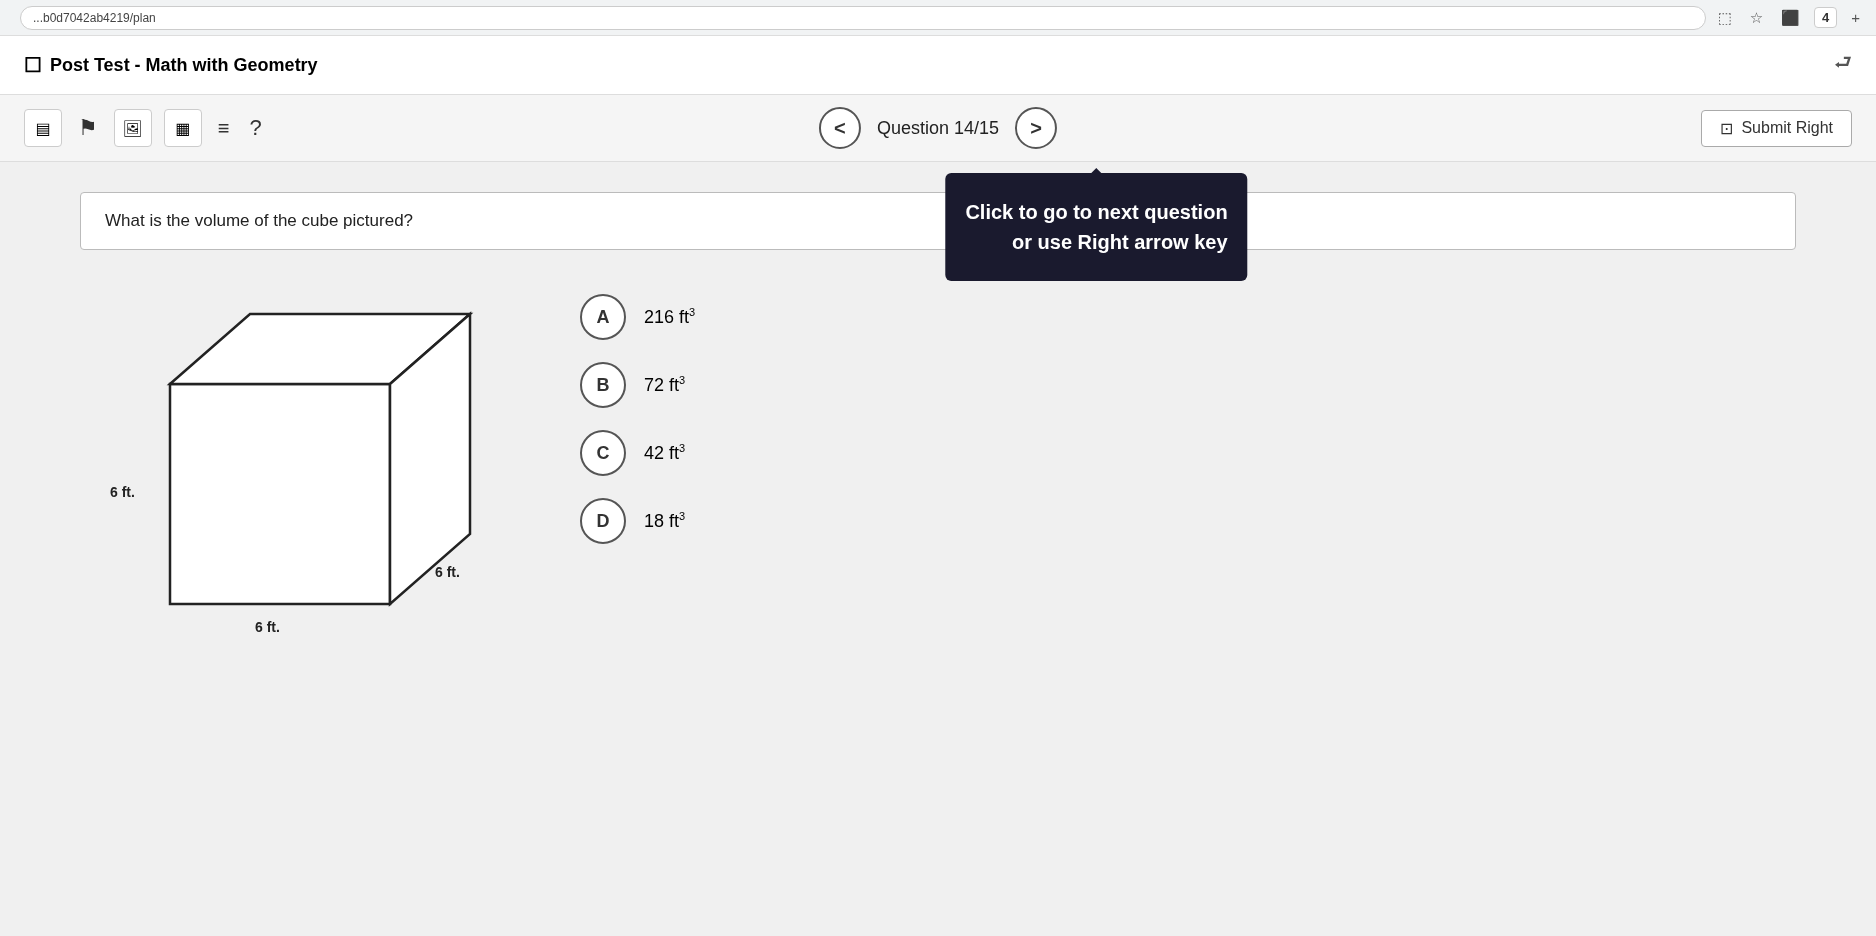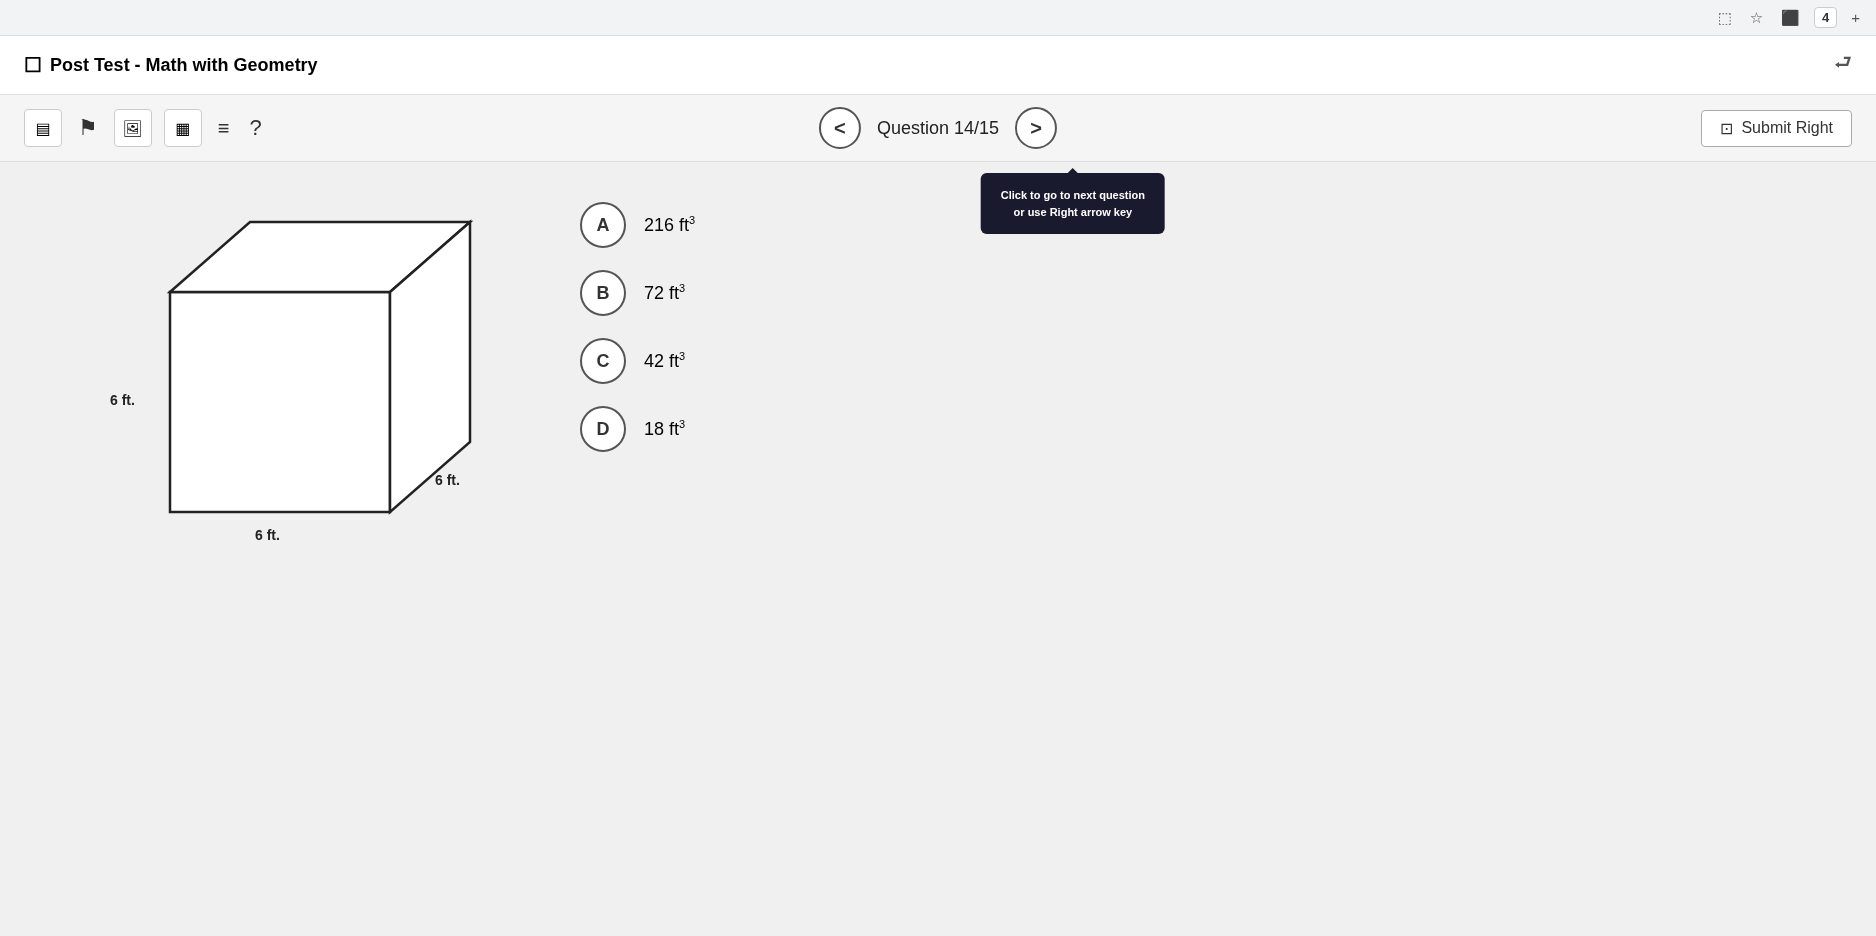--- a/index.html
+++ b/index.html
@@ -136,25 +136,25 @@
     }
 
     
     .tooltip {
       position: absolute;
       top: 64px;
       left: 50%;
       transform: translateX(-30%);
       background: #1a1a2e;
       color: white;
-      padding: 14px 20px;
+      padding: 24px 20px;
       border-radius: 6px;
-      font-size: 11px;
-      font-weight: bold;
-      text-align: center;
+      font-size: 20px;
+      font-weight: bold;
+      text-align: right;
       line-height: 1.5;
       z-index: 100;
       white-space: nowrap;
     }
     .tooltip::before {
       content: '';
       position: absolute;
       top: -10px;
       left: 50%;
       transform: translateX(-50%);
@@ -261,20 +261,21 @@
       border: none;
       font-size: 20px;
       cursor: pointer;
       color: #555;
     }
   </style>
 </head>
 <body>
 
 <div class="browser-bar">
+  <span class="url">...b0d7042ab4219/plan</span>
   <div class="browser-icons">
     <button class="browser-icon-btn">⬚</button>
     <button class="browser-icon-btn">☆</button>
     <button class="browser-icon-btn">⬛</button>
     <span class="browser-badge">4</span>
     <button class="browser-icon-btn">+</button>
   </div>
 </div>
 
 <div class="page-title-bar">
@@ -318,20 +319,25 @@
         </div>
       </button>
     </div>
 
     <button class="submit-btn">
       <span>⊡</span>
       <span>Submit Right</span>
     </button>
   </div>
 
+  <div class="question-area">
+    <div class="question-box">
+      <span>What is the volume of the cube pictured?</span>
+    </div>
+  </div>
 
   <div class="content-area">
 
     <div class="cube-container">
       <svg width="420" height="380" viewBox="0 0 420 380">
 
         <polygon points="90,110 310,110 310,330 90,330" fill="white" stroke="#222" stroke-width="2.5"></polygon>
 
         <polygon points="90,110 170,40 390,40 310,110" fill="white" stroke="#222" stroke-width="2.5"></polygon>
 

